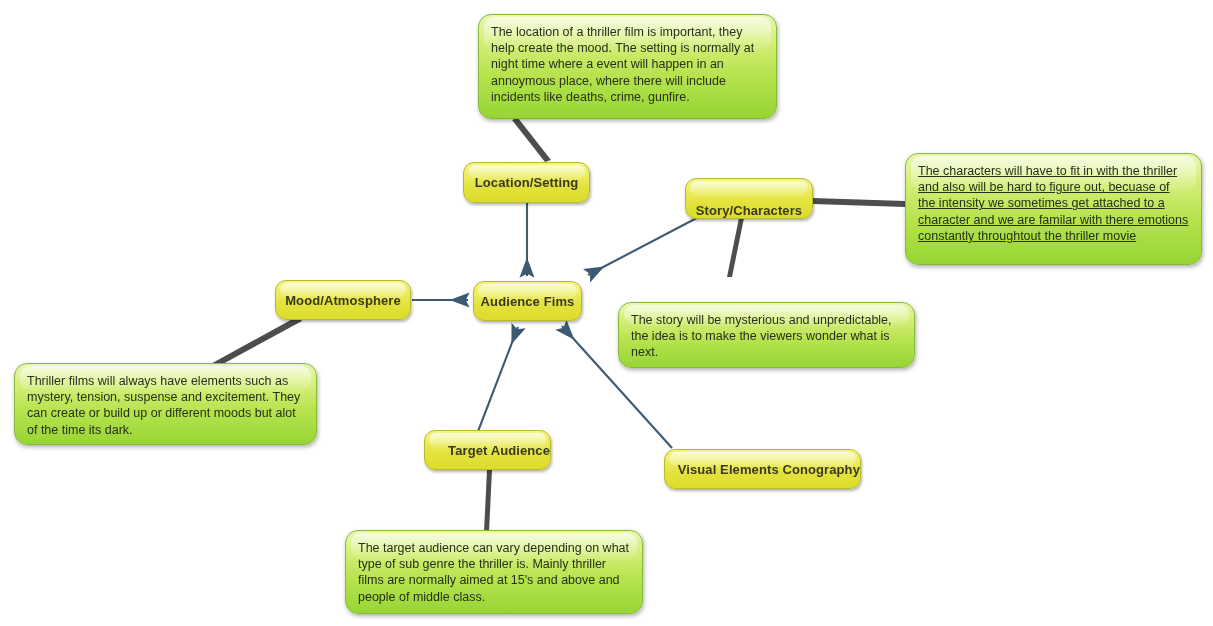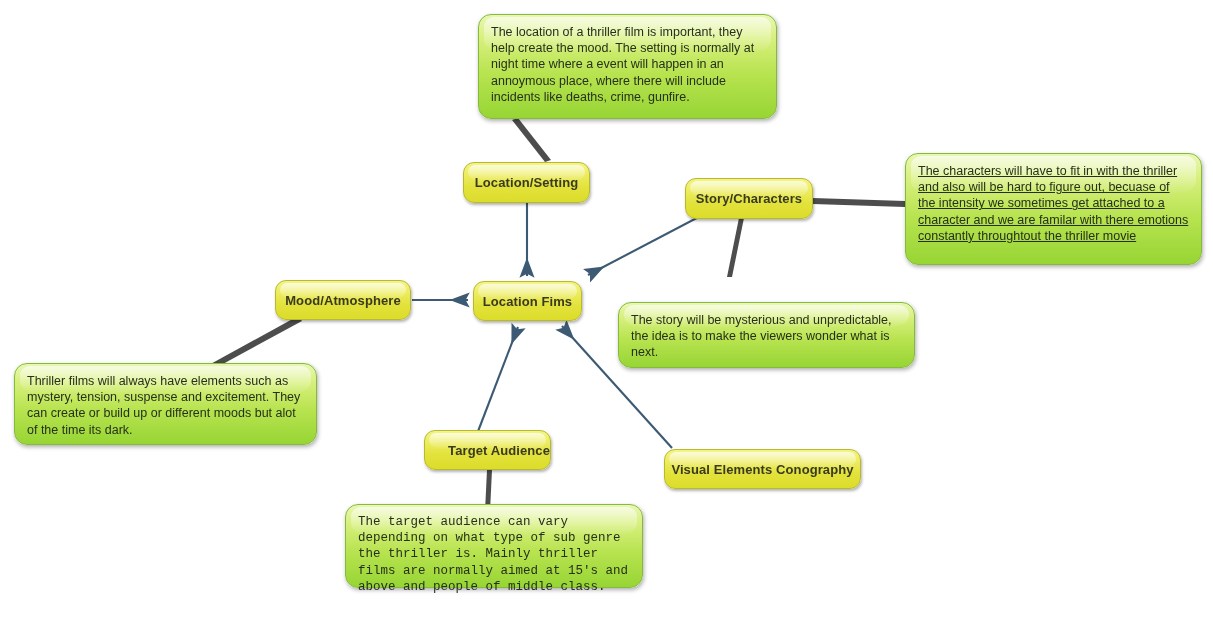--- a/index.html
+++ b/index.html
@@ -134,41 +134,41 @@
   </div>
 
   <div class="note" style="left:618px; top:278px; width:297px; height:66px;margin-top:24px;">
     <span class="note-text">The story will be mysterious and unpredictable, the idea is to make the viewers wonder what is next.</span>
   </div>
 
   <div class="note" style="left:14px; top:363px; width:303px; height:82px;">
     <span class="note-text">Thriller films will always have elements such as mystery, tension, suspense and excitement. They can create or build up or different moods but alot of the time its dark.</span>
   </div>
 
-  <div class="note" style="left:345px; top:504px; width:298px; height:84px;font-family:Liberation Mono, monospace;">
+  <div class="note" style="left:345px; top:530px; width:298px; height:84px;">
     <span class="note-text">The target audience can vary depending on what type of sub genre the thriller is. Mainly thriller films are normally aimed at 15's and above and people of middle class.</span>
   </div>
 
   <div class="node" style="left:463px; top:162px; width:127px; height:41px;">
     <span class="node-label">Location/Setting</span>
   </div>
 
-  <div class="node" style="left:685px; top:178px; width:128px; height:41px;">
+  <div class="node" style="left:685px; top:178px; width:128px; height:41px;align-items:flex-end;">
     <span class="node-label">Story/Characters</span>
   </div>
 
   <div class="node" style="left:275px; top:280px; width:136px; height:40px;text-align:right;">
     <span class="node-label">Mood/Atmosphere</span>
   </div>
 
   <div class="node" style="left:473px; top:281px; width:109px; height:40px;">
-    <span class="node-label">Location Fims</span>
+    <span class="node-label">Audience Fims</span>
   </div>
 
   <div class="node" style="left:424px; top:430px; width:127px; height:40px;justify-content:flex-end;">
     <span class="node-label">Target Audience</span>
   </div>
 
-  <div class="node" style="left:664px; top:449px; width:197px; height:40px;">
+  <div class="node" style="left:664px; top:449px; width:197px; height:40px;justify-content:flex-end;">
     <span class="node-label">Visual Elements Conography</span>
   </div>
 
 </div>
 
 </body></html>

